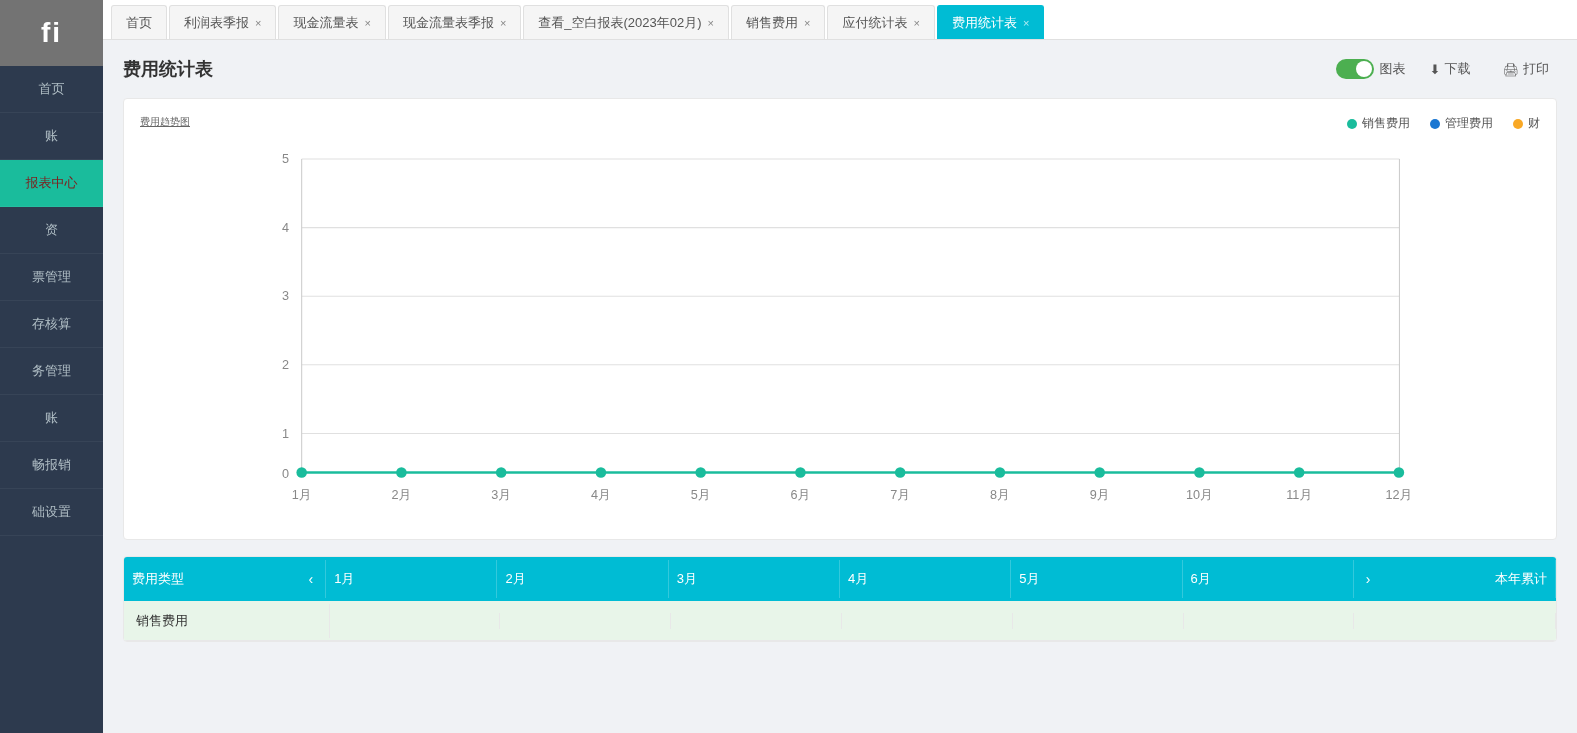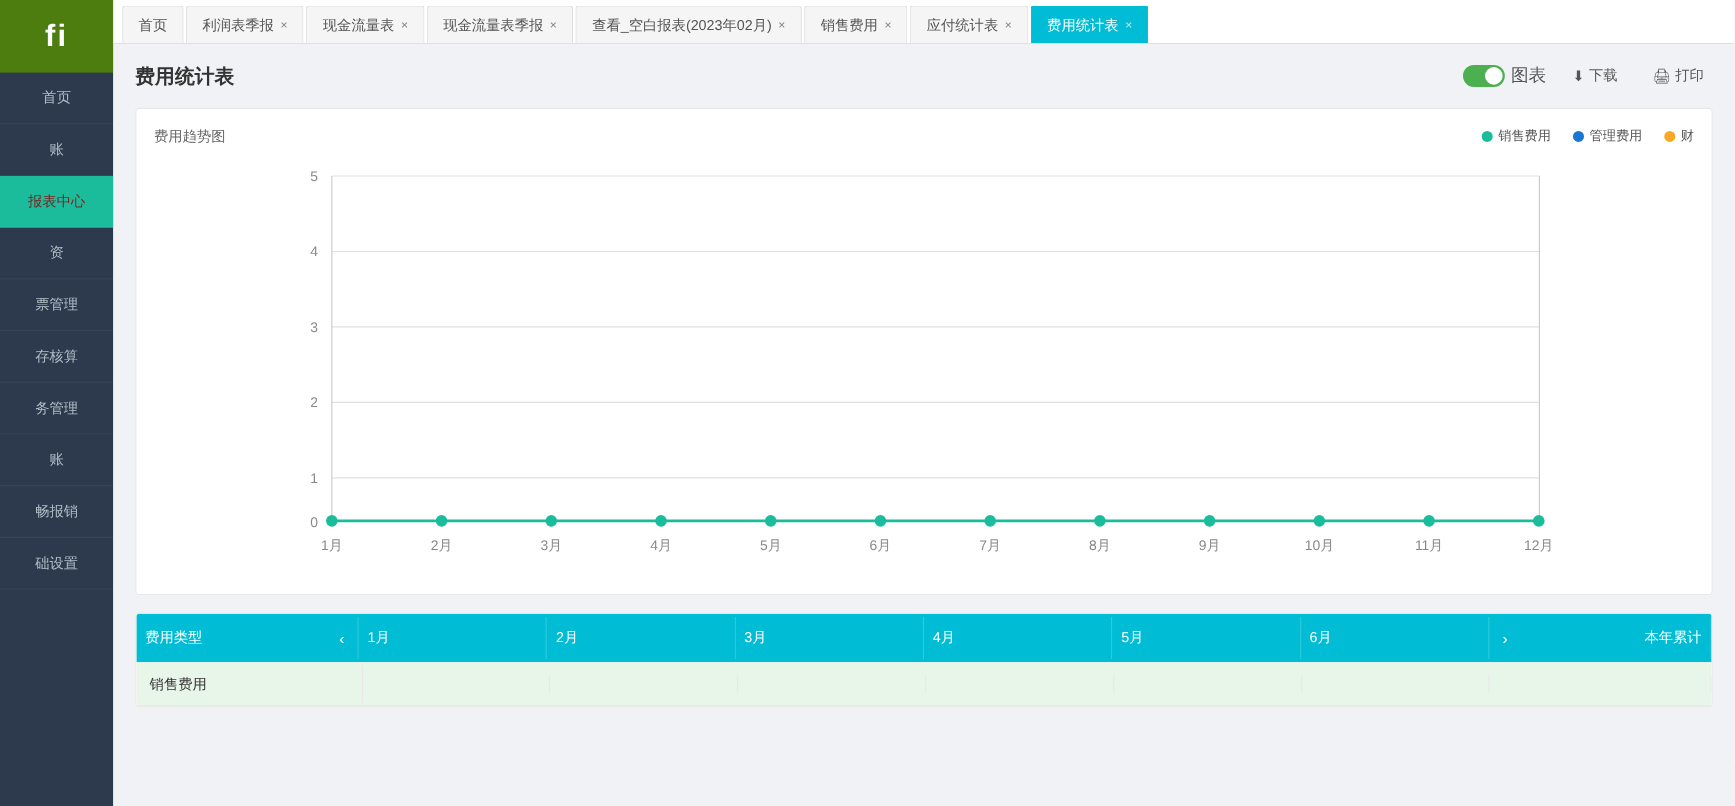--- a/index.html
+++ b/index.html
@@ -10,21 +10,21 @@
       width: 103px;
       background: #2d3a4e;
       color: #b0bec5;
       display: flex;
       flex-direction: column;
       height: 100%;
       flex-shrink: 0;
     }
     .sidebar-logo {
       height: 66px;
-      background: #4d7c0f;
+      background: #737373;
       display: flex;
       align-items: center;
       justify-content: center;
       font-size: 28px;
       font-weight: bold;
       color: #fff;
       letter-spacing: 2px;
     }
     .sidebar-item {
       padding: 14px 8px;
@@ -97,21 +97,21 @@
     }
     .header-actions {
       display: flex;
       align-items: center;
       gap: 16px;
     }
     .toggle-switch {
       display: flex;
       align-items: center;
       gap: 6px;
-      font-size: 16px;
+      font-size: 13px;
       color: #555;
     }
     .toggle-track {
       width: 38px;
       height: 20px;
       background: #4caf50;
       border-radius: 10px;
       position: relative;
       cursor: pointer;
     }
@@ -137,23 +137,24 @@
 
     
     .chart-card {
       background: #fff;
       border: 1px solid #e8e8e8;
       border-radius: 4px;
       padding: 16px;
       margin-bottom: 16px;
     }
     .chart-title {
-      font-size: 13px;
+      font-size: 10px;
       color: #666;
       margin-bottom: 8px;
+      text-decoration: underline;
     }
     .chart-legend {
       display: flex;
       align-items: center;
       justify-content: flex-end;
       gap: 20px;
       margin-bottom: 8px;
     }
     .legend-item {
       display: flex;

